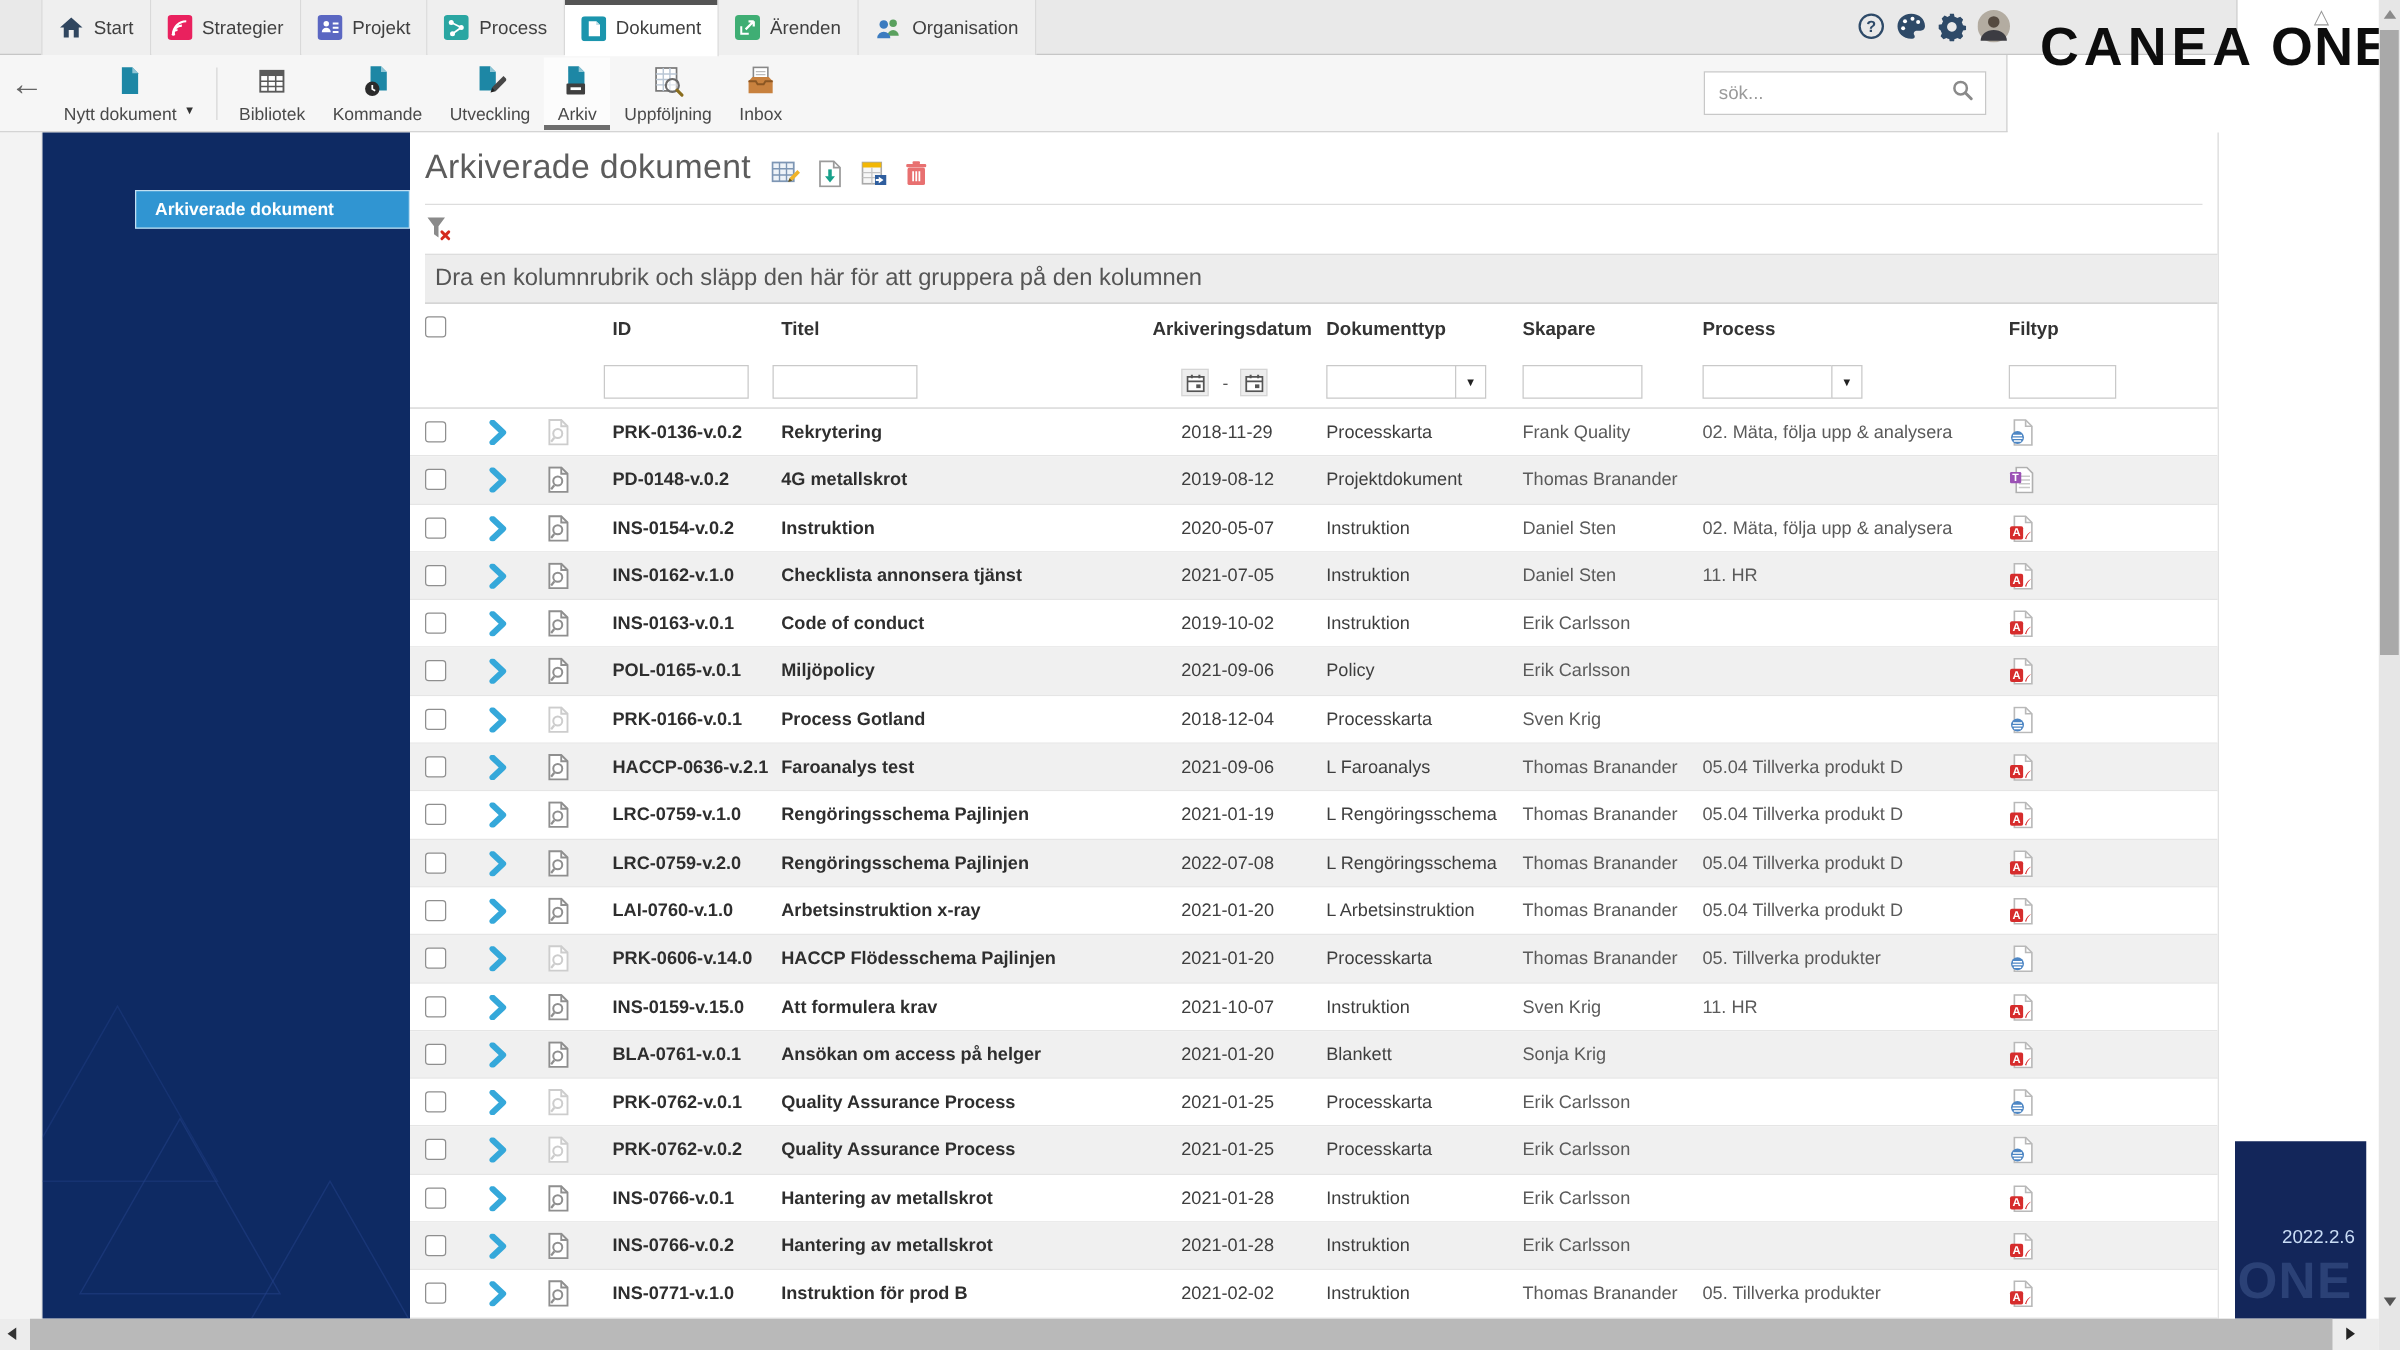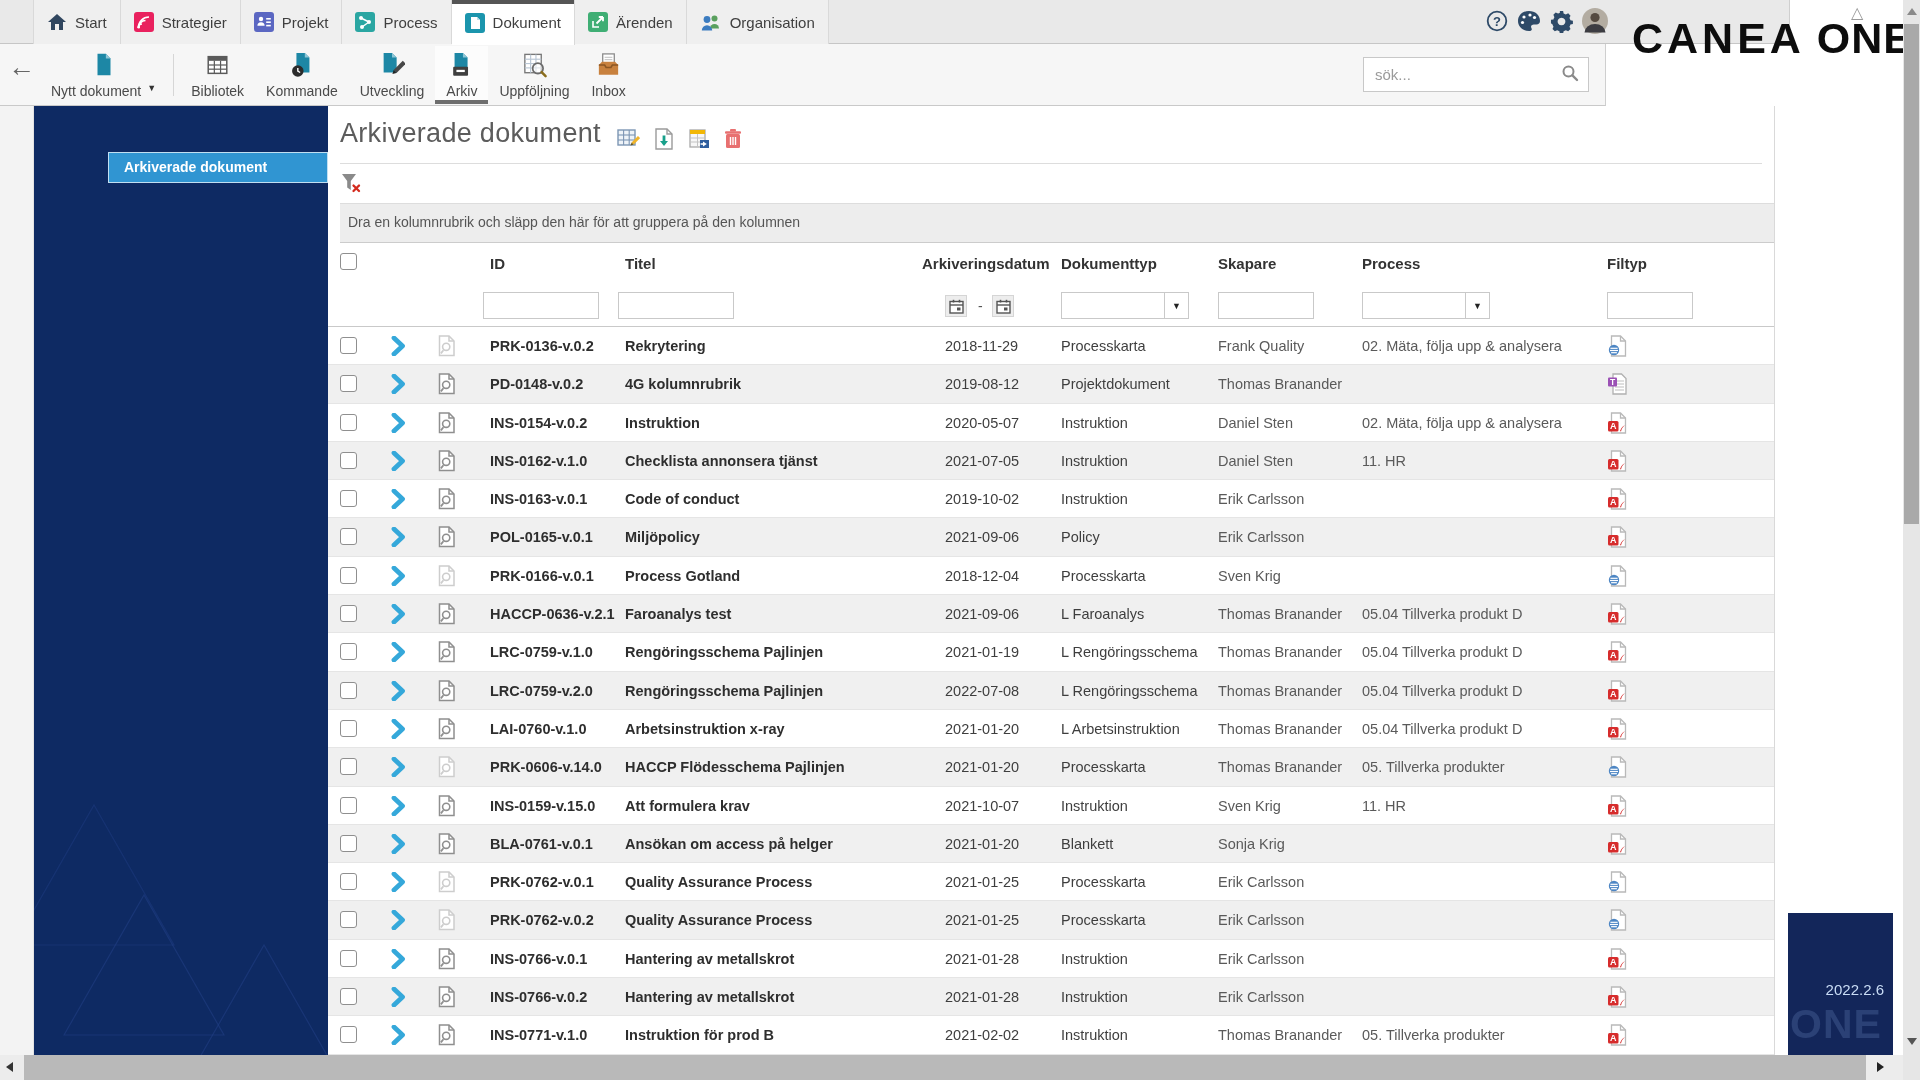--- a/index.html
+++ b/index.html
@@ -47,21 +47,21 @@
   
   #main{position:absolute;left:328px;top:106px;width:1447px;height:949px;background:#fff;
         border-right:1px solid #d9d9d9;box-sizing:border-box}
   #page-title{position:absolute;left:12px;top:12px;font-size:27px;color:#5c5c5c;letter-spacing:.3px}
   #head-icons{position:absolute;left:289px;top:22px;display:flex;gap:14px;align-items:center}
   #head-icons span{display:flex}
   #rule{position:absolute;left:12px;top:57px;width:1422px;height:1px;background:#ddd}
   #funnel{position:absolute;left:12px;top:66px;display:flex}
   #group-bar{position:absolute;left:12px;top:97px;width:1434px;height:40px;background:#ededed;
              border-top:1px solid #ddd;border-bottom:1px solid #ccc;box-sizing:border-box;
-             font-size:14px;color:#555;line-height:37px;padding-left:8px}
+             font-size:19px;color:#555;line-height:37px;padding-left:8px}
 
   #thead{position:absolute;left:0;top:137px;width:100%;height:42px}
   .hc{position:absolute;top:0;line-height:42px;font-size:15px;font-weight:bold;color:#333;white-space:nowrap}
   .hcb{top:12px}
   #tfilter{position:absolute;left:0;top:179px;width:100%;height:42px;border-bottom:1px solid #c9c9c9;box-sizing:border-box}
   .fin{position:absolute;top:7px;height:27px;border:1px solid #c9c9c9;background:#fff;box-sizing:border-box;
        font-family:inherit;font-size:14px;padding:0 6px;color:#333;outline:none}
   .fbtn{position:absolute;top:7px;height:27px;width:25px;border:1px solid #c9c9c9;background:#fff;
         box-sizing:border-box;display:flex;align-items:center;justify-content:center;font-size:9px;color:#222}
   .fcal{position:absolute;top:10px;width:22px;height:22px;background:#ededed;border:1px solid #d5d5d5;
@@ -490,21 +490,21 @@
         </span>
         <span class="pvw">
           <svg width="20" height="22" viewBox="0 0 20 22">
             <path d="M2.5 1 h9.5 l5 5 v14.5 H2.5 Z" fill="#fff" stroke="#8f8f8f" stroke-width="1.5"></path>
             <path d="M12 1 v5 h5" fill="none" stroke="#8f8f8f" stroke-width="1.5"></path>
             <circle cx="9.2" cy="11.8" r="3.6" fill="none" stroke="#8f8f8f" stroke-width="1.6"></circle>
             <line x1="6.4" y1="15.2" x2="3.9" y2="18.4" stroke="#8f8f8f" stroke-width="1.8"></line>
           </svg>
         </span>
         <span class="cell b ci">PD-0148-v.0.2</span>
-        <span class="cell b ct">4G kolumnrubrik</span>
+        <span class="cell b ct">4G metallskrot</span>
         <span class="cell cd">2019-08-12</span>
         <span class="cell cy">Projektdokument</span>
         <span class="cell lite cs">Thomas Branander</span>
         <span class="cell lite cp"></span>
         <span class="ft">
           <svg width="21" height="22" viewBox="0 0 21 22">
             <path d="M6 1 h8.5 l4.5 4.5 v15.5 H6 Z" fill="#fff" stroke="#b0b0b0" stroke-width="1.3"></path>
             <g stroke="#c9c9c9" stroke-width="1.2">
               <line x1="8" y1="8" x2="17" y2="8"></line>
               <line x1="8" y1="11" x2="17" y2="11"></line>

